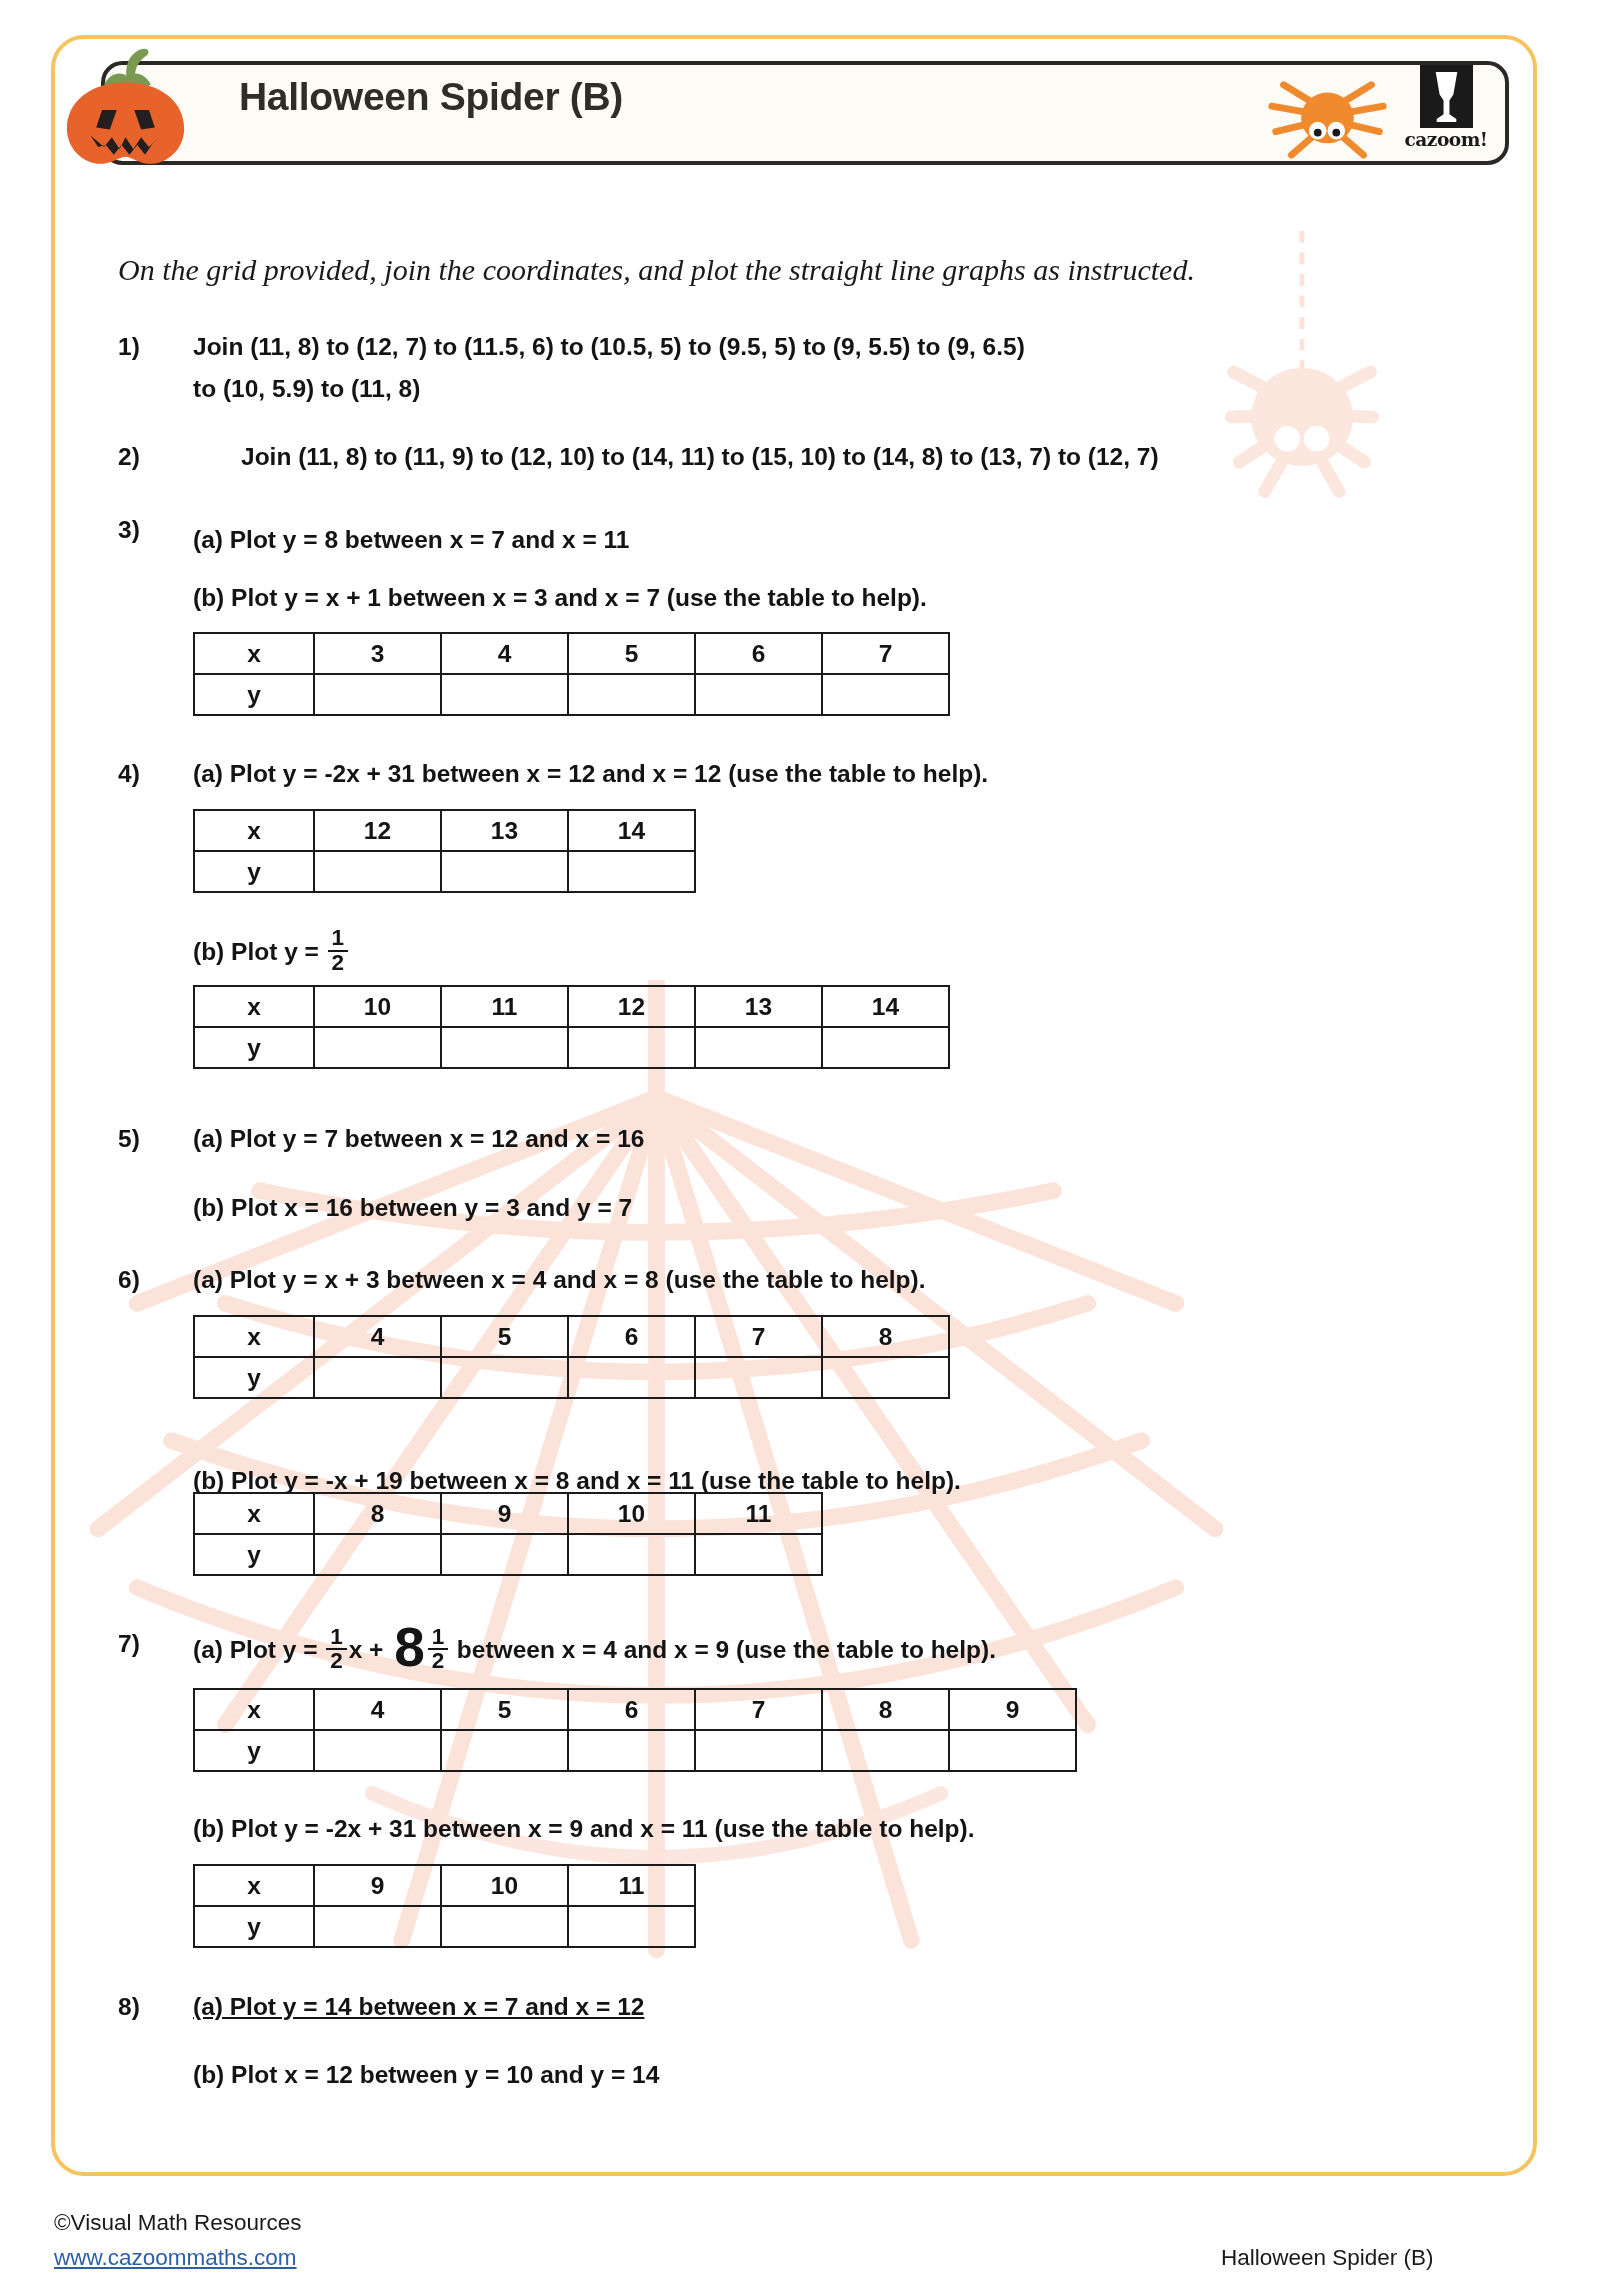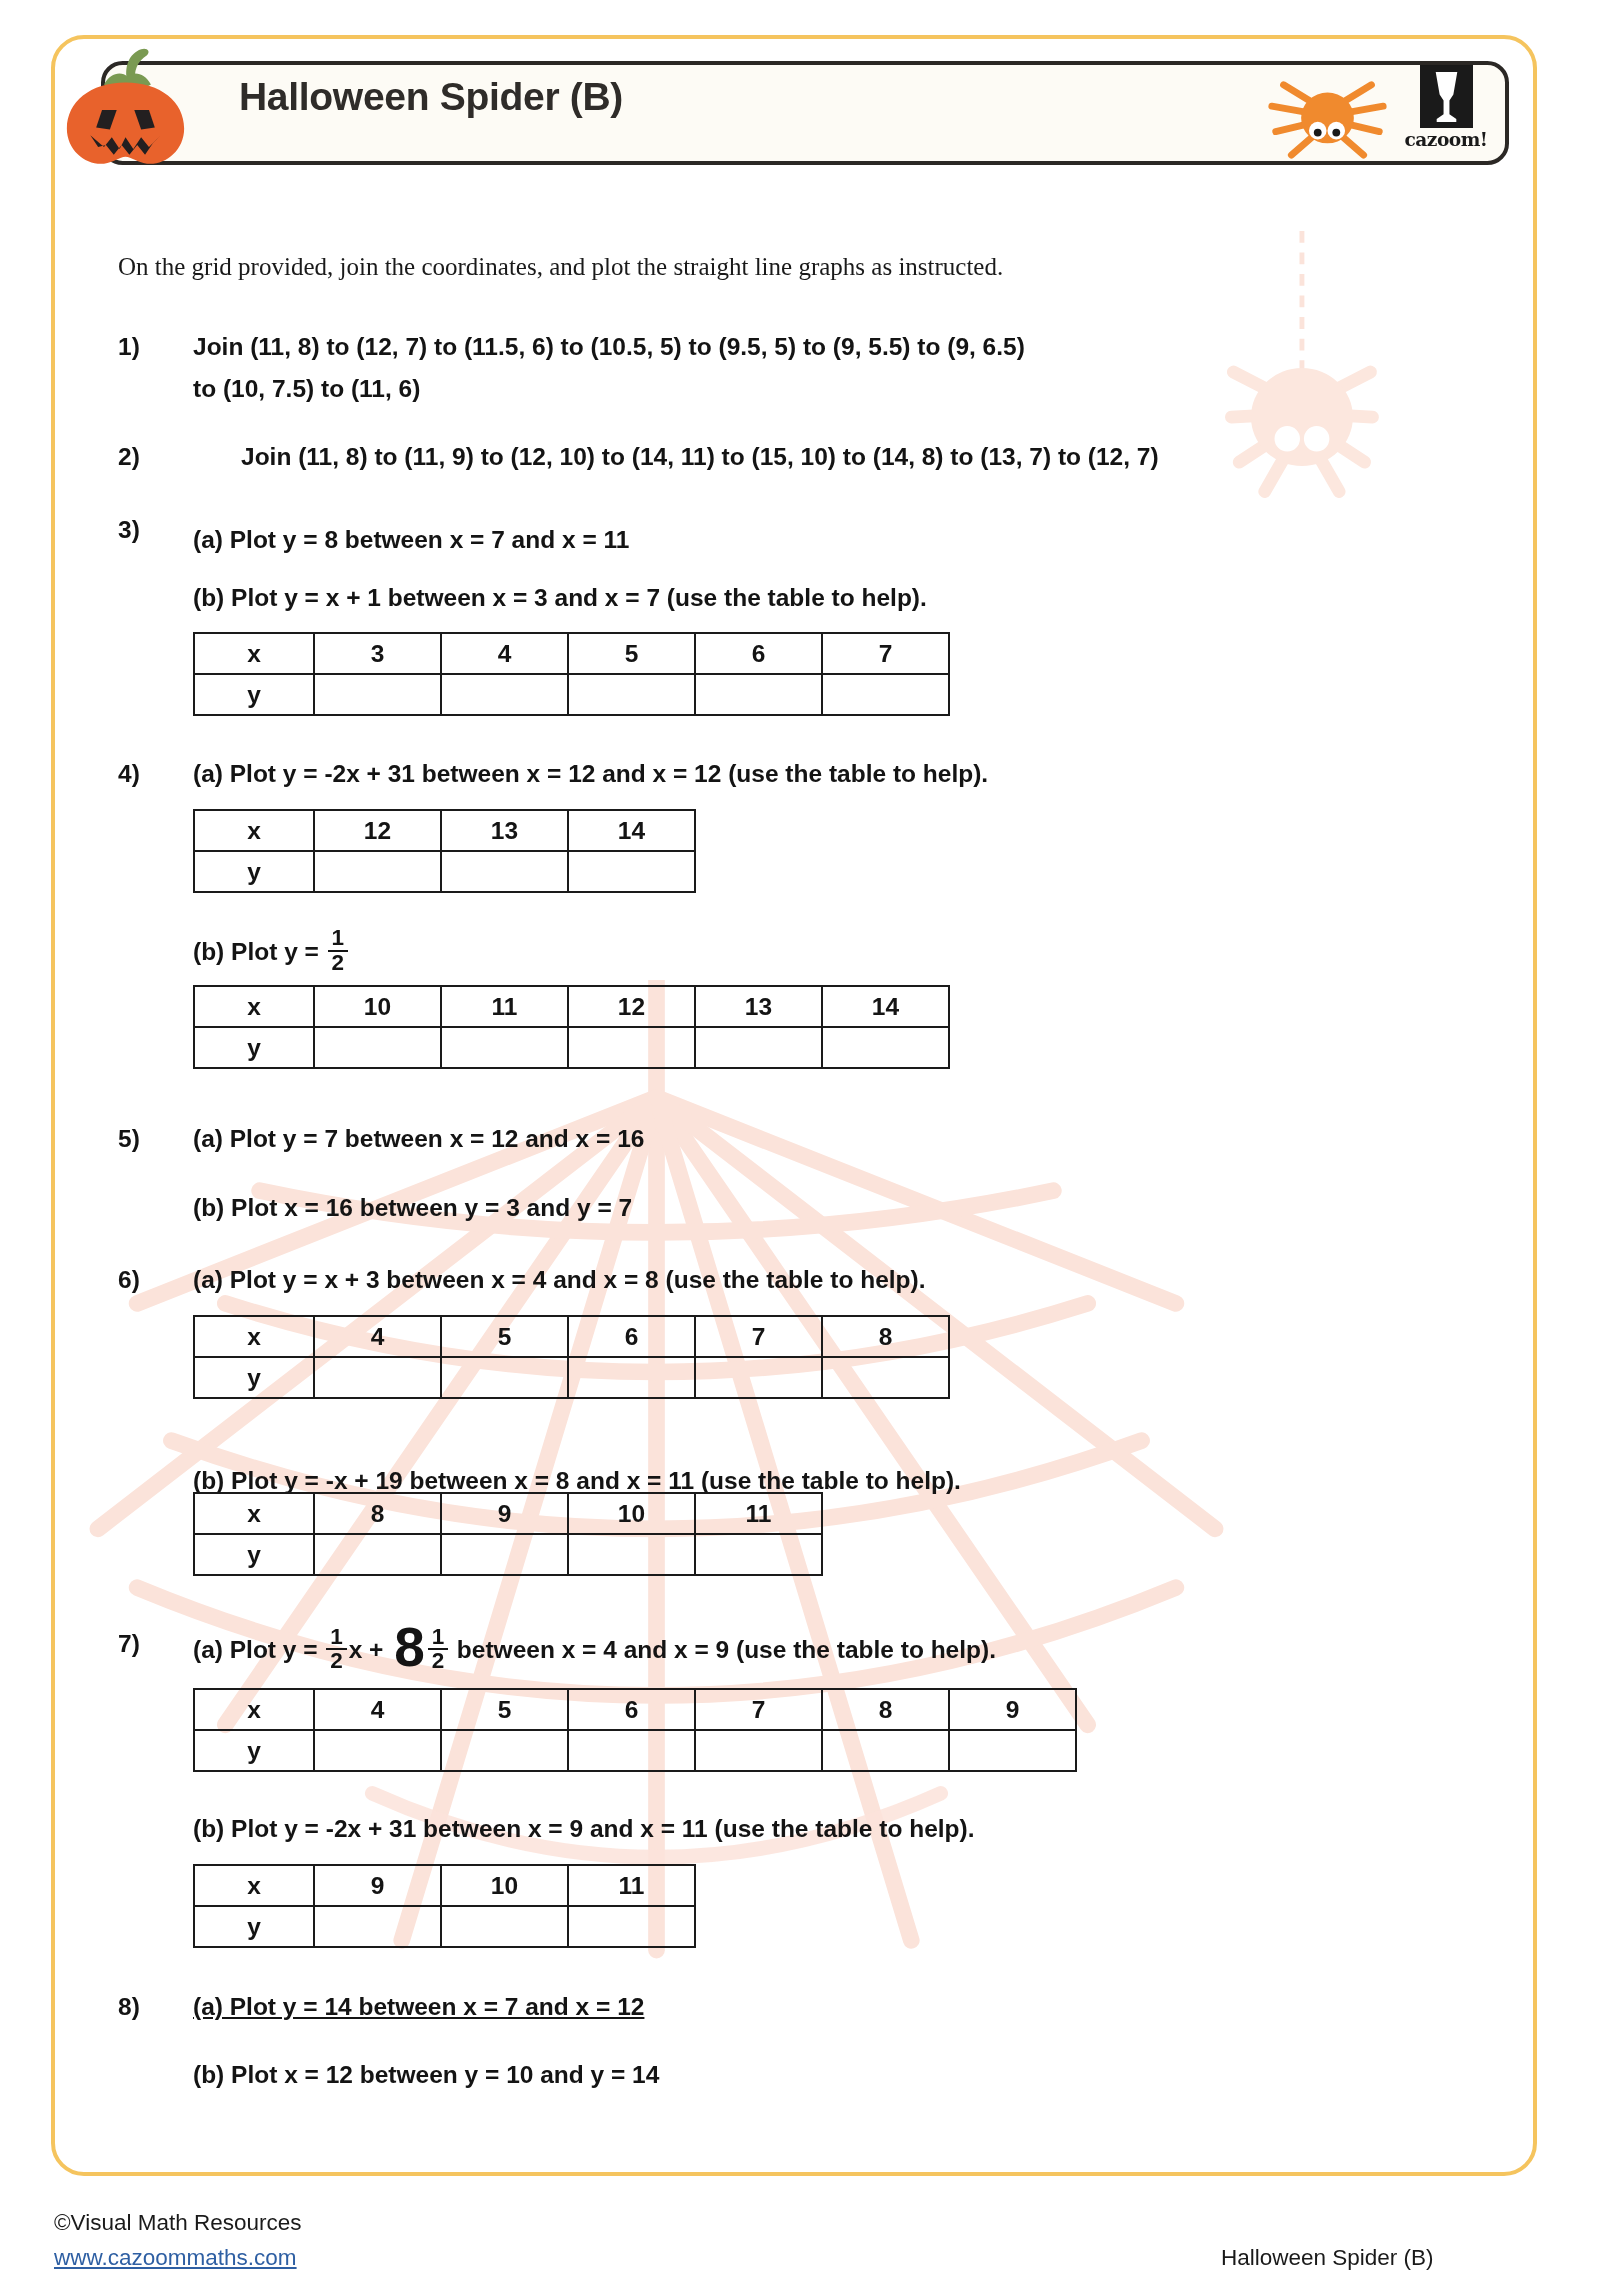--- a/index.html
+++ b/index.html
@@ -101,21 +101,22 @@
   #content {
     position: absolute;
     left: 0; top: 0;
     width: 1621px;
     z-index: 3;
   }
   #lead-instruction {
     position: absolute;
     left: 118px; top: 253px;
     font-family: "Liberation Serif", serif;
-    font-size: 25px;
+    font-style: italic;
+    font-size: 30px;
     color: #1A1A1A;
     white-space: nowrap;
   }
   .q-num {
     position: absolute;
     left: 118px;
     font-size: 24.5px;
     font-weight: bold;
     color: #141414;
   }
@@ -277,21 +278,21 @@
     </svg>
     <span id="cazoom-word">cazoom!</span>
   </div>
 
   <div id="content">
 
     <div id="lead-instruction">On the grid provided, join the coordinates, and plot the straight line graphs as instructed.</div>
 
     <div class="q-num" style="top:333px;">1)</div>
     <div class="q-text" style="top:333px;">Join (11, 8) to (12, 7) to (11.5, 6) to (10.5, 5) to (9.5, 5) to (9, 5.5) to (9, 6.5)</div>
-    <div class="q-cont" style="top:375px;">to (10, 7.5) to (11, 6)</div>
+    <div class="q-cont" style="top:375px;">to (10, 5.9) to (11, 8)</div>
 
     <div class="q-num" style="top:443px;">2)</div>
     <div class="q-text" style="top:443px;margin-left:48px;">Join (11, 8) to (11, 9) to (12, 10) to (14, 11) to (15, 10) to (14, 8) to (13, 7) to (12, 7)</div>
 
     <div class="q-num" style="top:516px;">3)</div>
     <div class="q-text" style="top:516px;margin-top:10px;">(a) Plot y = 8 between x = 7 and x = 11</div>
     <div class="q-text" style="top:584px;">(b) Plot y = x + 1 between x = 3 and x = 7 (use the table to help).</div>
 
     <table class="xy" style="left:193px; top:632px;">
       <tbody>

